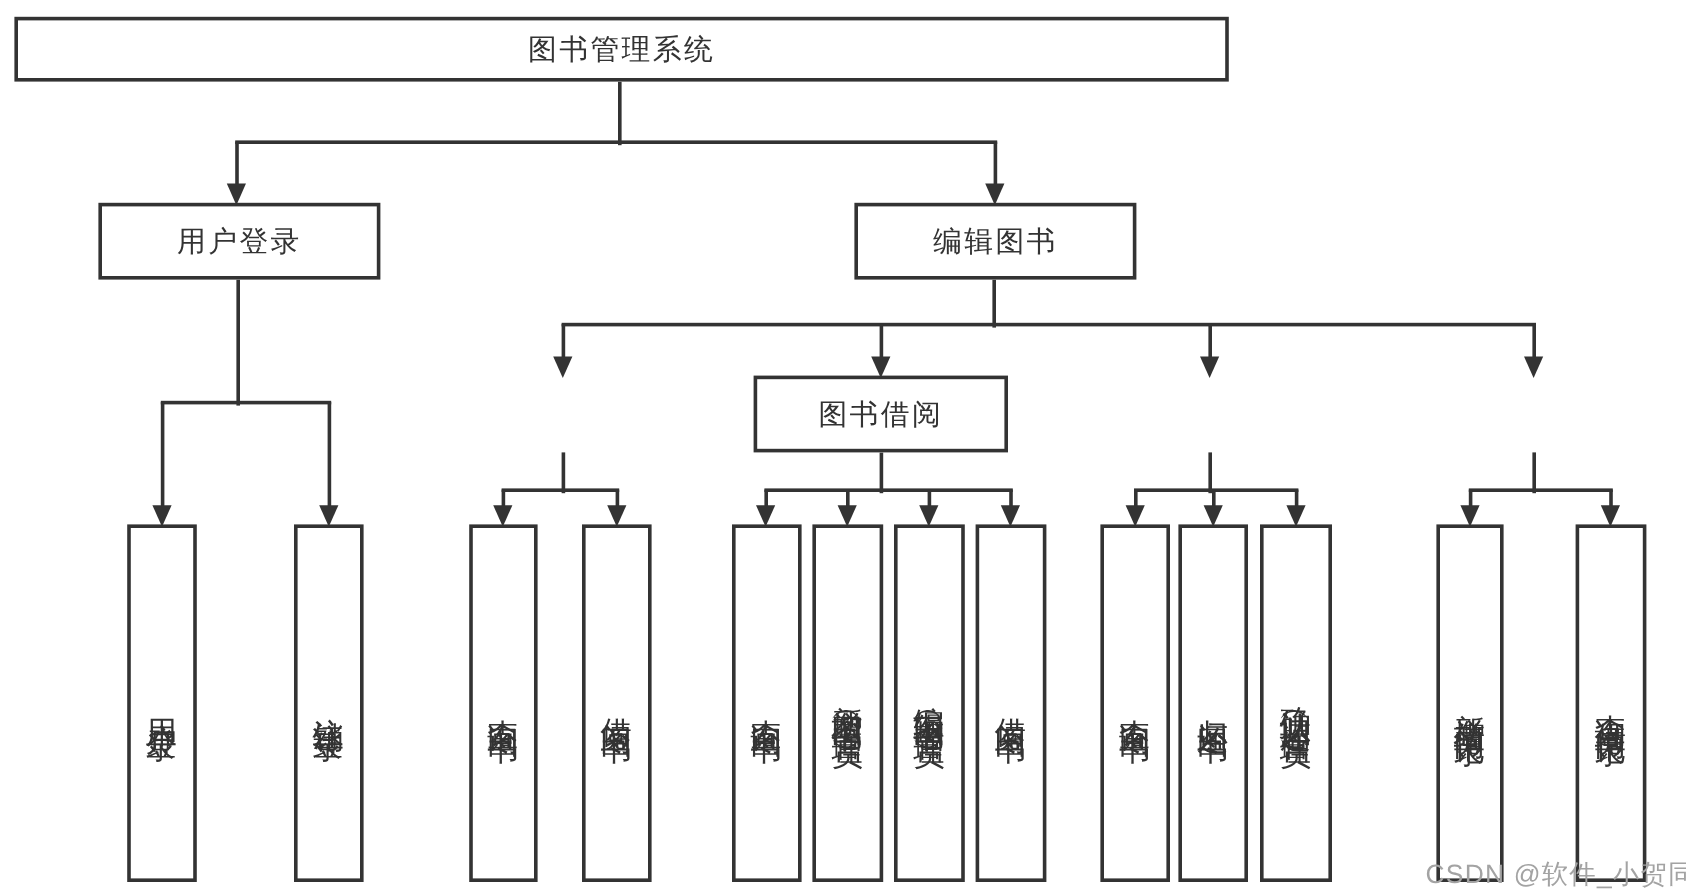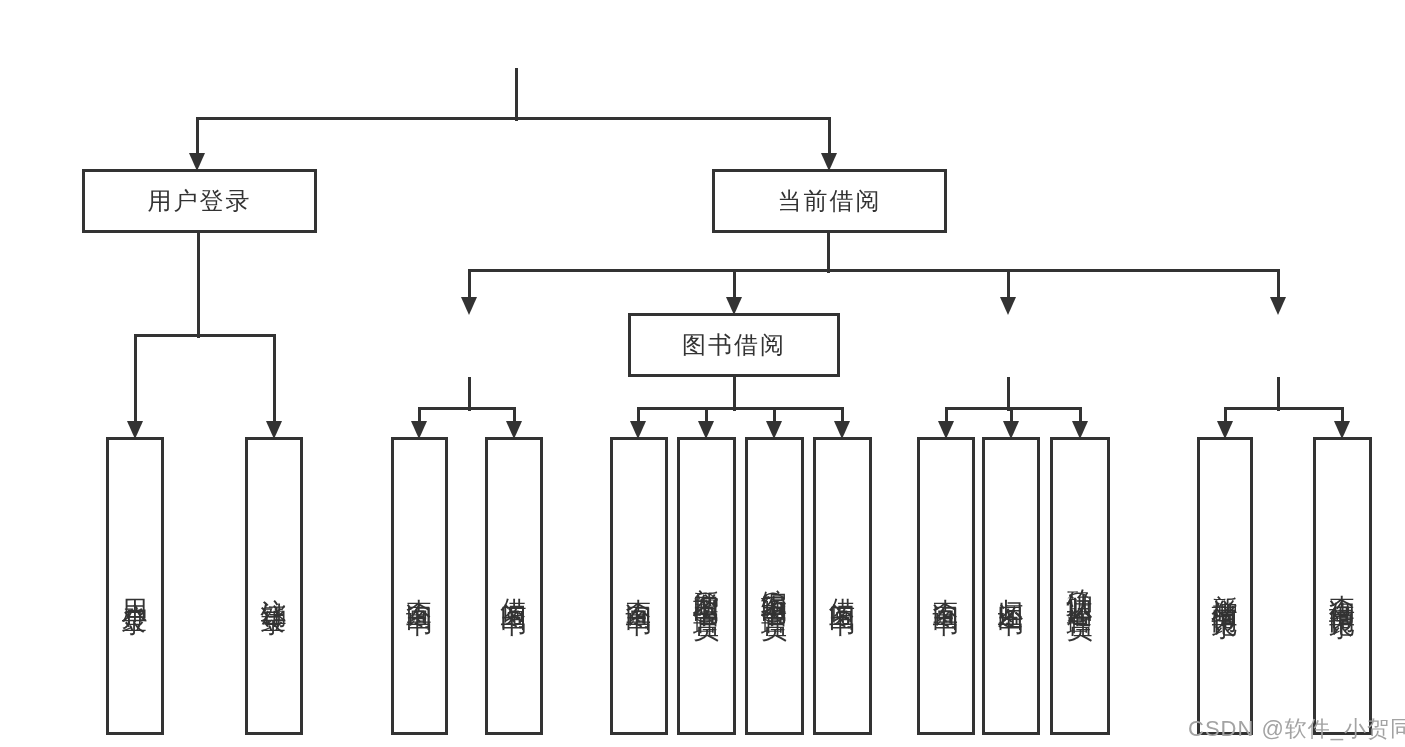--- a/index.html
+++ b/index.html
@@ -60,23 +60,24 @@
     white-space:nowrap;
     letter-spacing:1px;
     z-index:5;
   }
 </style>
 </head>
 <body>
 
 <div class="canvas">
 
+  <div class="box hbox" style="left:12px;top:14px;width:1012px;height:54px">图书管理系统</div>
 
   <div class="box hbox" style="left:82px;top:169px;width:235px;height:64px">用户登录</div>
-  <div class="box hbox" style="left:712px;top:169px;width:235px;height:64px">当前借阅</div>
+  <div class="box hbox" style="left:712px;top:169px;width:235px;height:64px">编辑图书</div>
 
   <div class="box hbox" style="left:628px;top:313px;width:212px;height:64px">图书借阅</div>
 
   <div class="box vbox" style="left:106px;top:437px;width:58px;height:298px">用户登录</div>
   <div class="box vbox" style="left:245px;top:437px;width:58px;height:298px">注销登录</div>
 
   <div class="box vbox" style="left:391px;top:437px;width:57px;height:298px">查询图书</div>
   <div class="box vbox" style="left:485px;top:437px;width:58px;height:298px">借阅图书</div>
 
   <div class="box vbox" style="left:610px;top:437px;width:58px;height:298px">查询图书</div>

